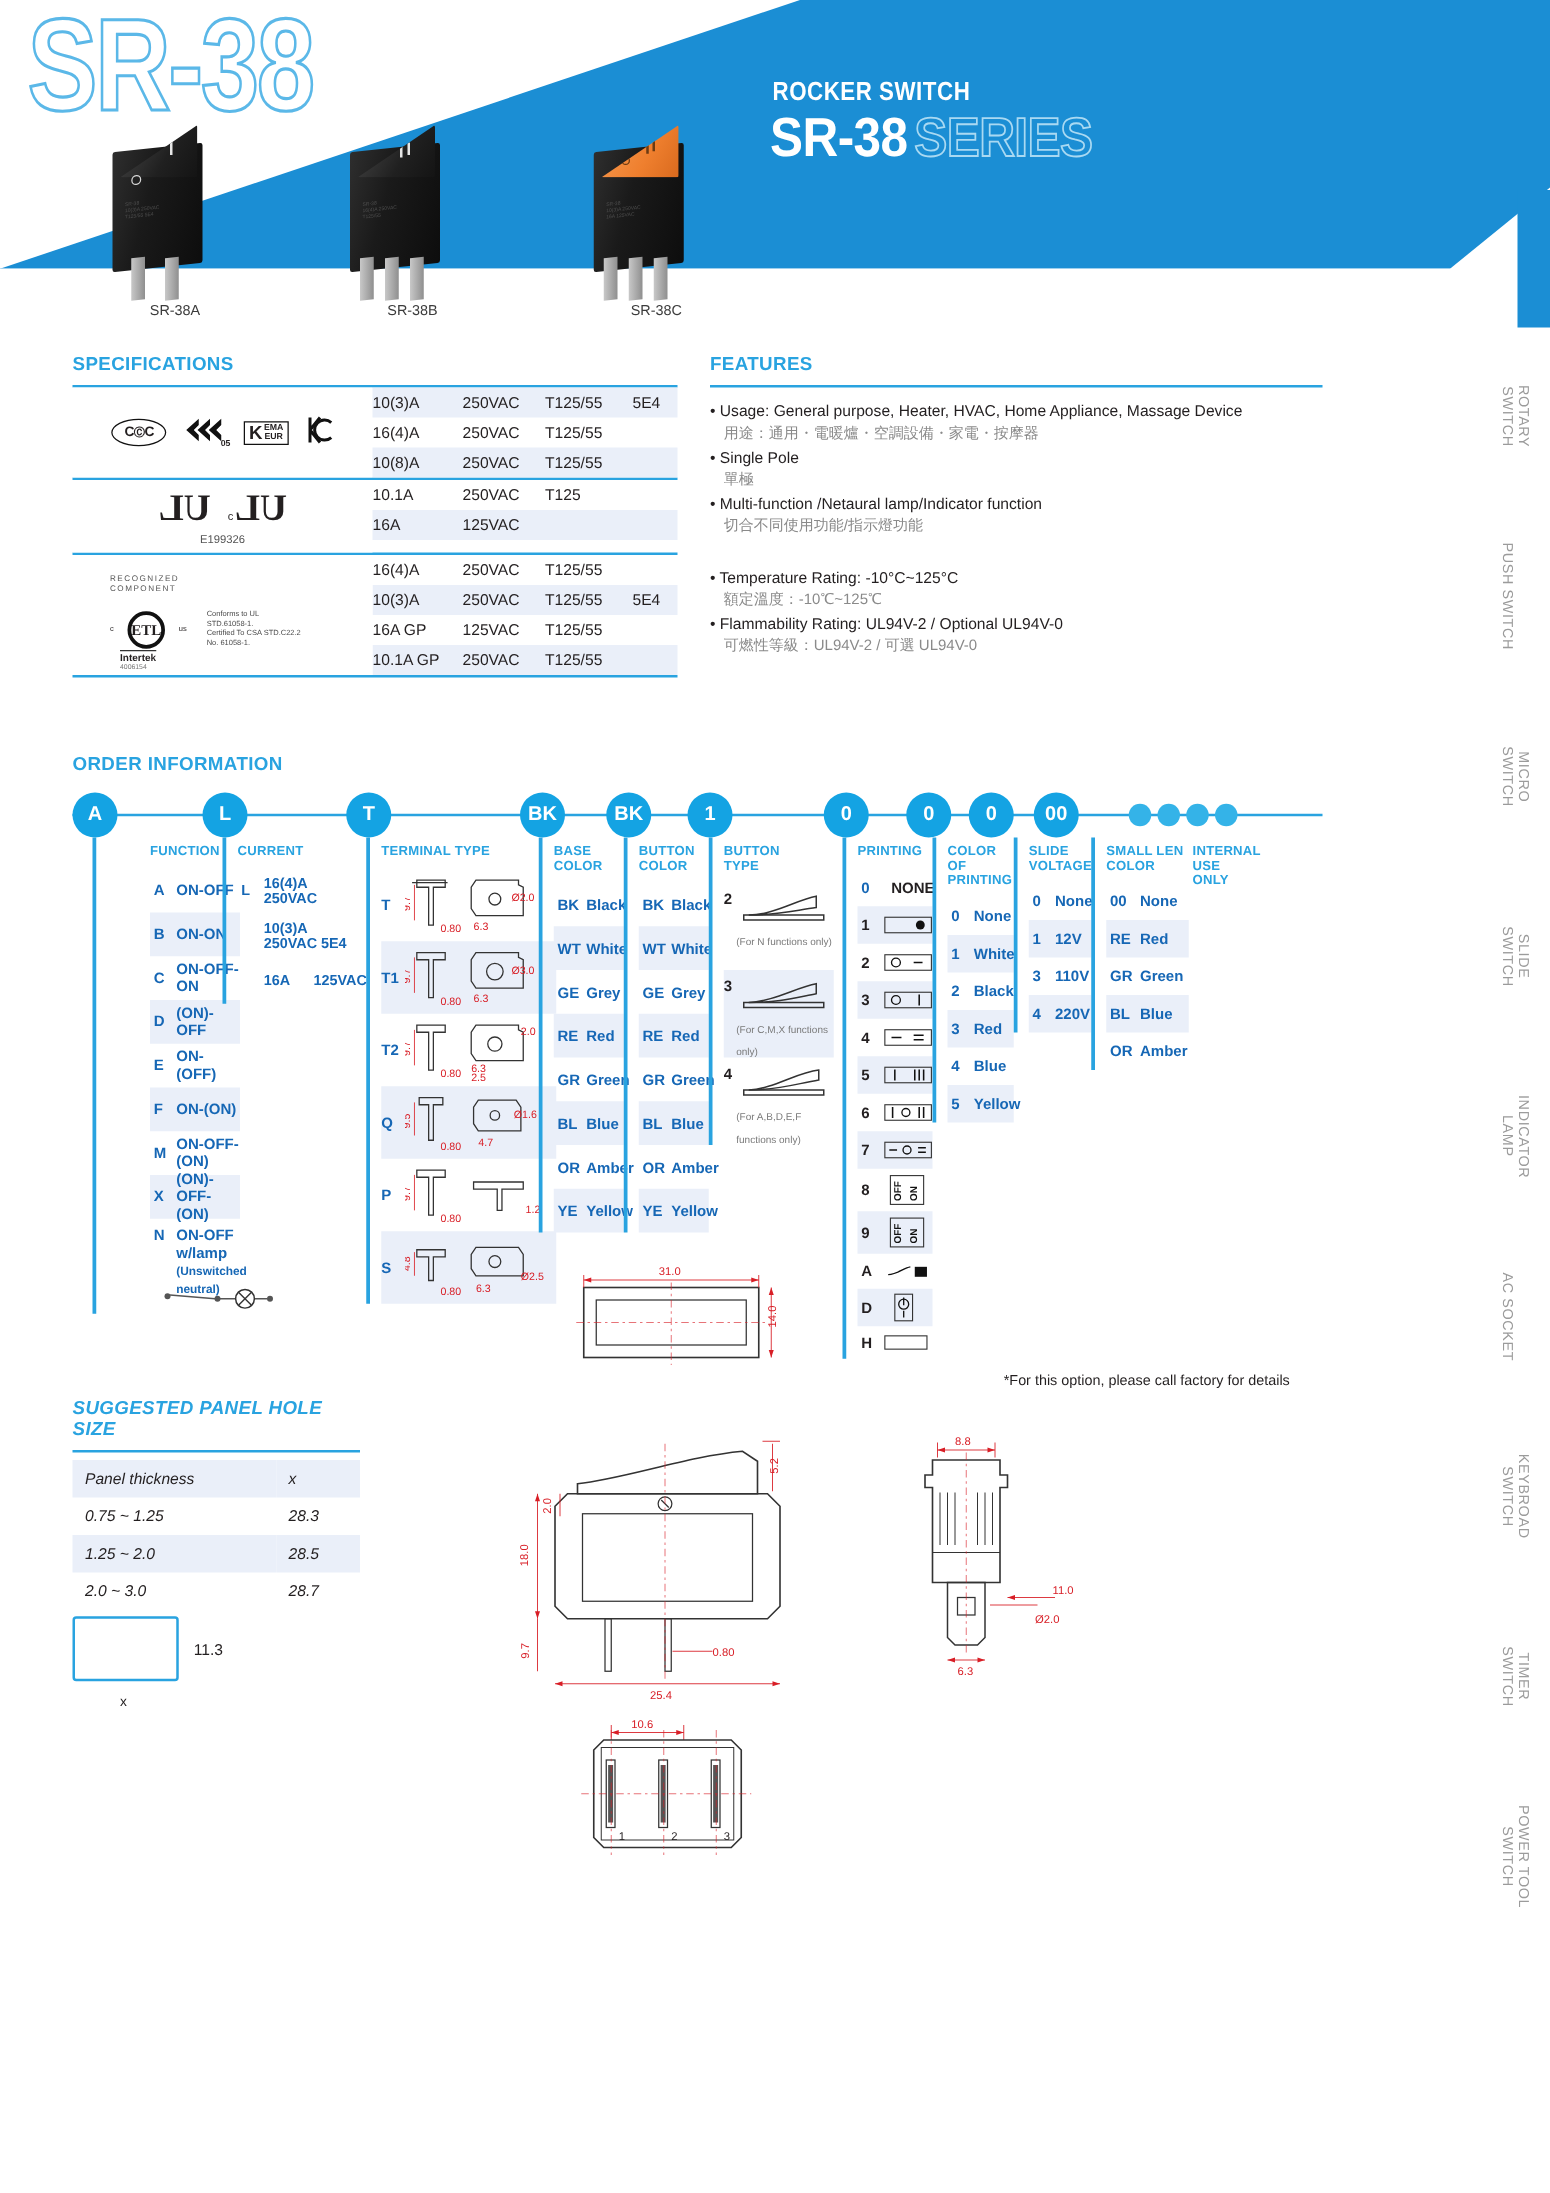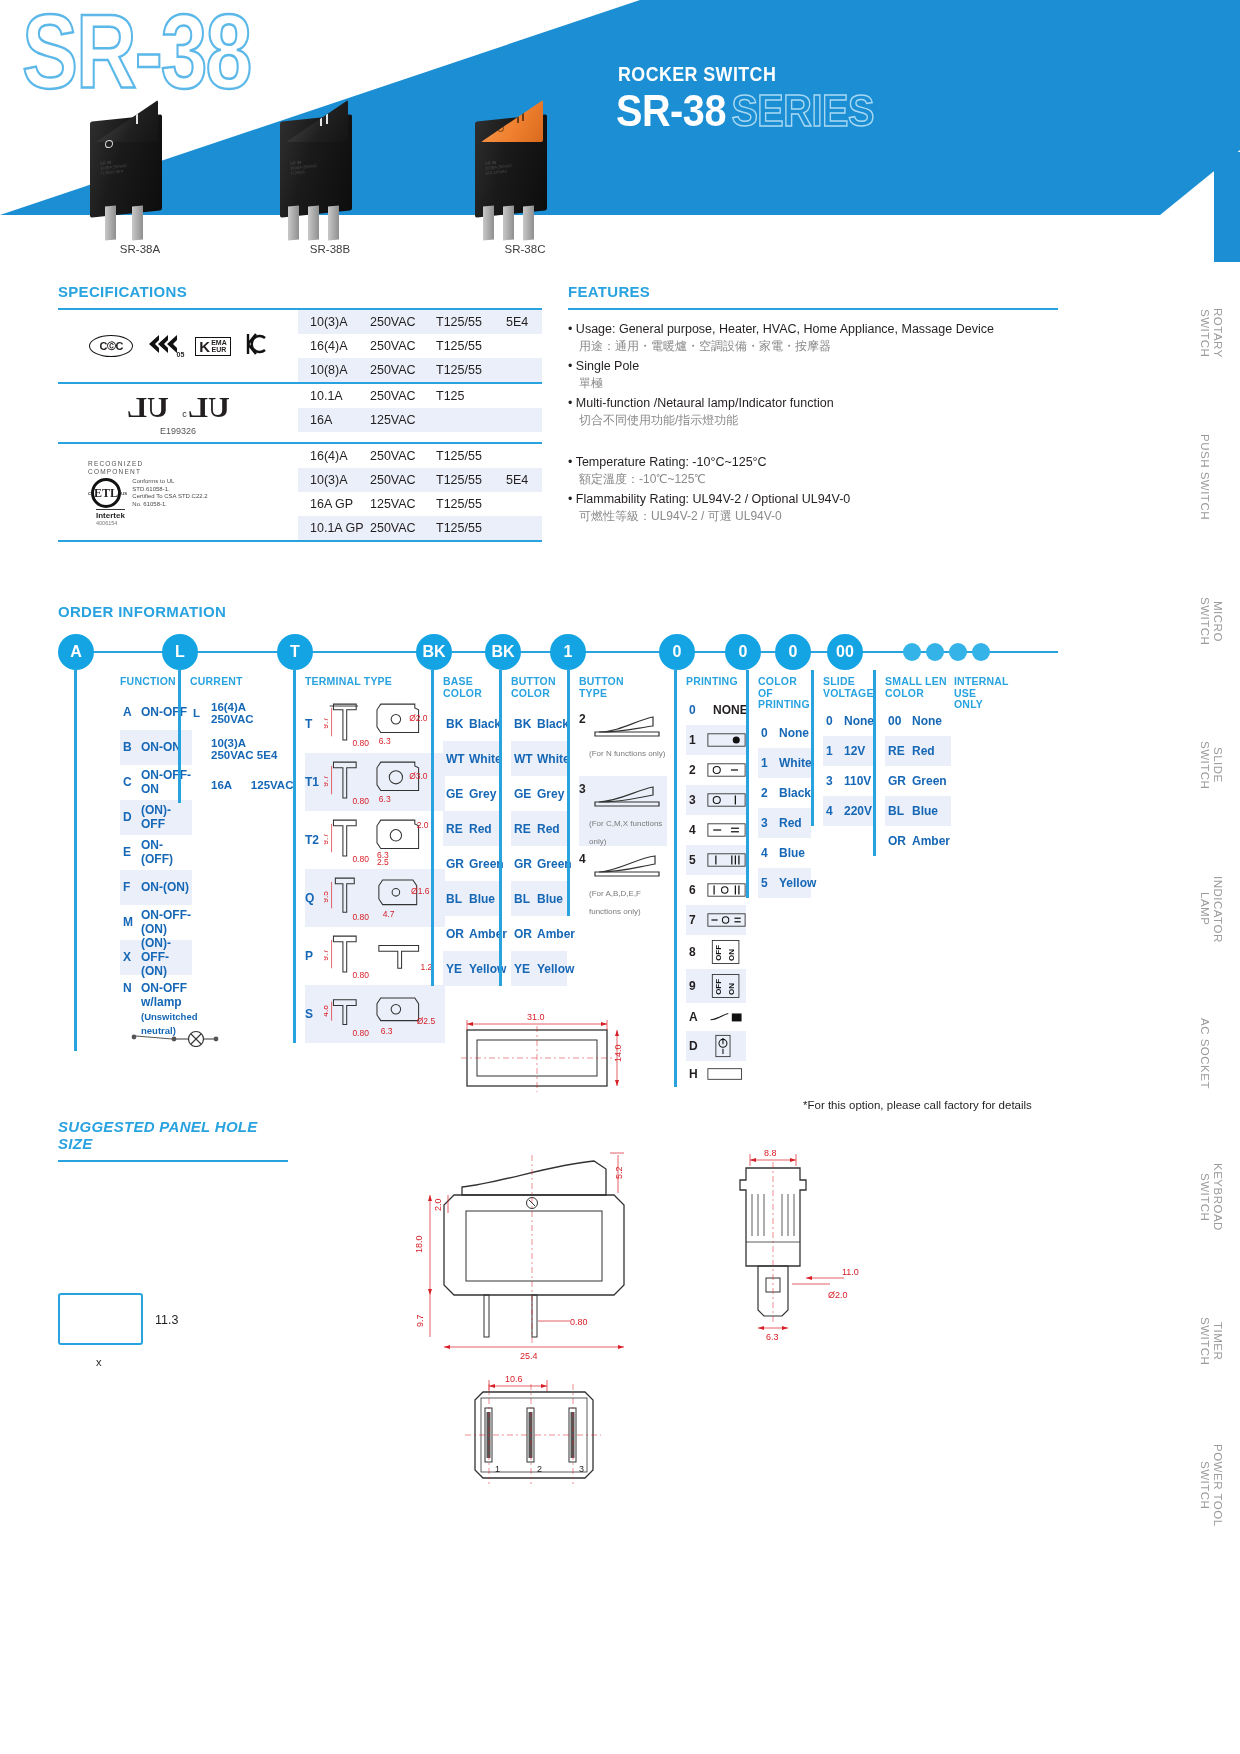--- a/index.html
+++ b/index.html
@@ -91,21 +91,21 @@
     color: #29a3e0; font-size: 15px; font-weight: bold; letter-spacing: .3px;
   }
   .sec-rule { height: 2px; background: #29a3e0; }
   
   .specs { position: absolute; top: 283px; left: 58px; width: 484px; }
   .spec-logo-cell { width: 240px; vertical-align: middle; text-align: center; background:#fff; }
   .spec-rows { width: 244px; }
   .srow { display: flex; height: 24px; align-items: center; font-size: 12.5px; color:#231f20; }
   .srow.alt { background: #eaeff9; }
   .srow span { display: inline-block; }
-  .c1 { width: 72px; padding-left: 12px; }
+  .c1 { width: 72px; }
   .c2 { width: 66px; }
   .c3 { width: 70px; }
   .c4 { width: 36px; }
   
   .logo-row { display: flex; align-items: center; justify-content: center; gap: 14px; padding: 8px 0; }
   .ccc-logo {
     width: 44px; height: 22px; border: 1.6px solid #111; border-radius: 50%;
     font-size: 11px; font-weight: bold; display:flex; align-items:center; justify-content:center;
     letter-spacing: -0.5px;
   }
@@ -321,21 +321,21 @@
         <span class="c4"></span>
       </div>
     </div>
   </div>
 
   <div style="display:flex;border-bottom:2px solid #29a3e0;">
     <div class="spec-logo-cell" style="width:240px;position:relative;">
       <div style="position:absolute;left:30px;top:16px;text-align:left;">
         <div class="etl-rec">RECOGNIZED</div>
         <div class="etl-rec">COMPONENT</div>
-        <div style="display:flex;align-items:center;gap:0;margin-top:2px;">
+        <div style="display:flex;align-items:center;gap:11px;margin-top:13px;">
           <span style="font-size:6px;">c</span>
           <span class="etl-circle">ETL</span>
           <span style="font-size:6px;">us</span>
           <div style="margin-left:5px;">
             <div style="font-size:6px;color:#4a4a4a;line-height:7.5px;">Conforms to UL</div>
             <div style="font-size:6px;color:#4a4a4a;line-height:7.5px;">STD.61058-1.</div>
             <div style="font-size:6px;color:#4a4a4a;line-height:7.5px;">Certified To CSA STD.C22.2</div>
             <div style="font-size:6px;color:#4a4a4a;line-height:7.5px;">No. 61058-1.</div>
           </div>
         </div>
@@ -936,20 +936,40 @@
     <polygon points="172,86 170,80 174,80" fill="#d81e26"></polygon>
     <text class="dim-txt" x="176" y="62" transform="rotate(-90 176 62)">14.0</text>
     <line x1="92" y1="26" x2="92" y2="92" stroke="#d81e26" stroke-width=".5" stroke-dasharray="6 3 2 3"></line>
     <line x1="16" y1="58" x2="168" y2="58" stro="" stroke="#d81e26" stroke-width=".5" stroke-dasharray="6 3 2 3"></line>
   </svg>
 </div>
 
 <div class="panel">
   <div class="sec-title">SUGGESTED PANEL HOLE SIZE</div>
   <div class="sec-rule" style="margin-top:8px;"></div>
+  <table class="panel-tbl">
+    <tbody>
+        <tr>
+      <th>Panel thickness</th>
+      <th>x</th>
+    </tr>
+    <tr>
+      <td>0.75 ~ 1.25</td>
+      <td>28.3</td>
+    </tr>
+    <tr class="alt">
+      <td>1.25 ~ 2.0</td>
+      <td>28.5</td>
+    </tr>
+    <tr>
+      <td>2.0 ~ 3.0</td>
+      <td>28.7</td>
+    </tr>
+  </tbody>
+    </table>
 </div>
 <div class="hole-box"></div>
 <div class="hole-dim">11.3</div>
 <div class="hole-x">x</div>
 
 <div class="draw" style="top:1135px;left:410px;">
   <svg width="260" height="225" viewBox="0 0 260 225">
 
     <path d="M52 52 C 90 48, 140 30, 184 26 L196 34 L196 60 L52 60 Z" fill="none" stroke="#333" stroke-width="1.3"></path>
 

